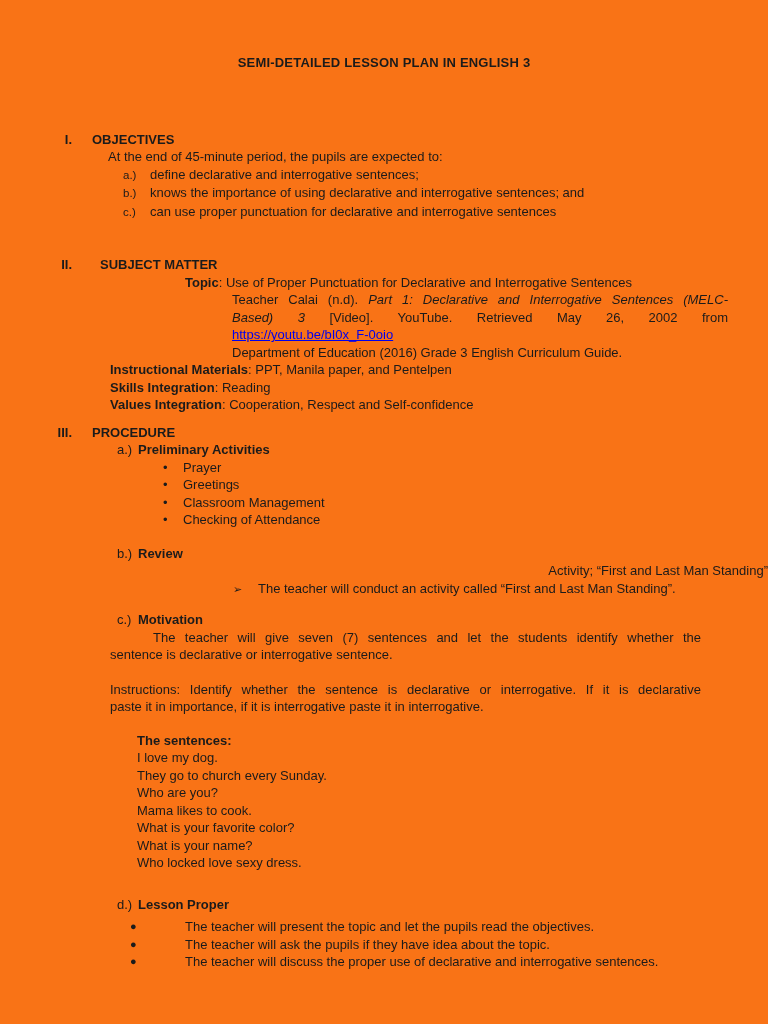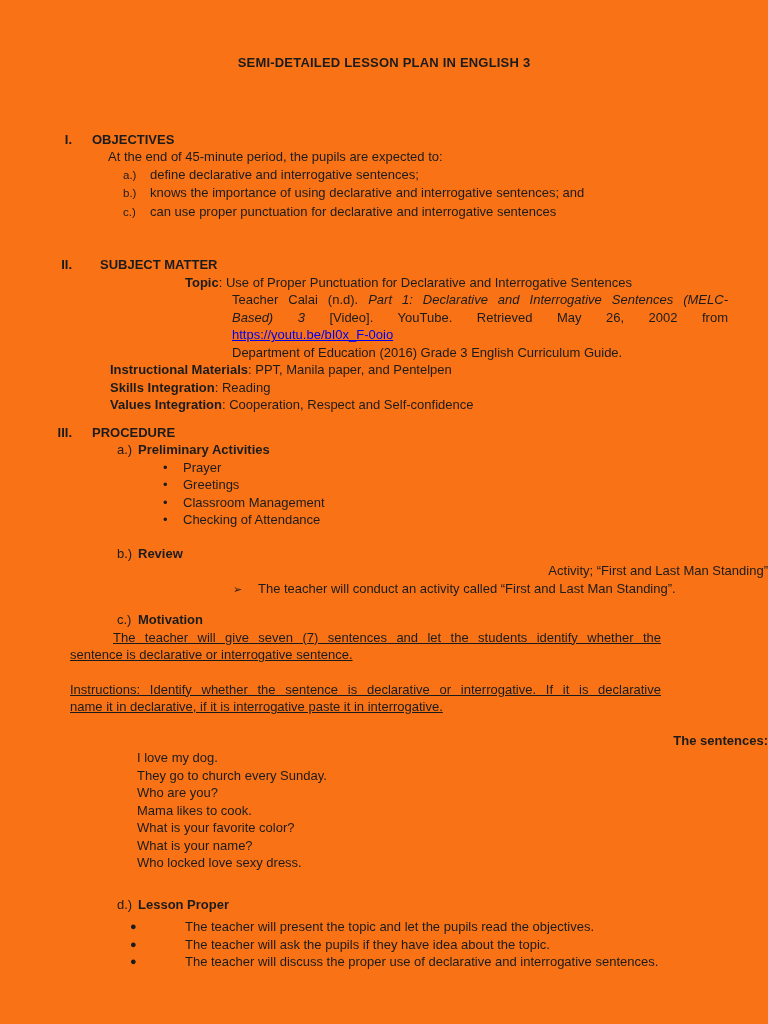--- a/index.html
+++ b/index.html
@@ -43,25 +43,25 @@
   .meta-line .lbl { font-weight:bold; }
 
   .dot-list { margin-left:163px; }
   .dot-item { display:flex; }
   .dot-item .dot { width:20px; flex:none; }
 
   .review-activity { margin-left:86px;text-align:right; }
   .arrow-line { display:flex; margin-left:233px; }
   .arrow-line .arrow { width:25px; flex:none; font-size:11px; padding-top:1px; }
 
-  .para { margin-left:70px; width:591px;text-decoration:underline; }
+  .para { margin-left:110px; width:591px; }
   .para .jline { text-align:justify; text-align-last:justify; }
   .para .jline.indent { text-indent:43px; }
 
-  .sentences-head { margin-left:137px; font-weight:bold;text-align:right; }
+  .sentences-head { margin-left:137px; font-weight:bold; }
   .sentence-line { margin-left:137px; }
 
   .big-dot-list { margin-left:130px; margin-top:5px; }
   .big-dot-item { display:flex; }
   .big-dot-item .dot { width:55px; flex:none; font-size:11px; }
 
   .mt-sec2 { margin-top:35px;gap:8px; }
   .mt-sec1 { margin-top:59px; }
   .mt-sec3 { margin-top:10px; }
   .mt-review { margin-top:16px; }
@@ -165,21 +165,21 @@
   <div class="proc-item-head mt-motivation">
     <span class="letter">c.)</span>
     <span class="item-title">Motivation</span>
   </div>
   <div class="para">
     <div class="jline indent">The teacher will give seven (7) sentences and let the students identify whether the</div>
     <div>sentence is declarative or interrogative sentence.</div>
   </div>
   <div class="para mt-para">
     <div class="jline">Instructions: Identify whether the sentence is declarative or interrogative. If it is declarative</div>
-    <div>name it in declarative, if it is interrogative paste it in interrogative.</div>
+    <div>paste it in importance, if it is interrogative paste it in interrogative.</div>
   </div>
   <div class="sentences-head mt-sentences">The sentences:</div>
   <div class="sentence-line">I love my dog.</div>
   <div class="sentence-line">They go to church every Sunday.</div>
   <div class="sentence-line">Who are you?</div>
   <div class="sentence-line">Mama likes to cook.</div>
   <div class="sentence-line">What is your favorite color?</div>
   <div class="sentence-line">What is your name?</div>
   <div class="sentence-line">Who locked love sexy dress.</div>
 

